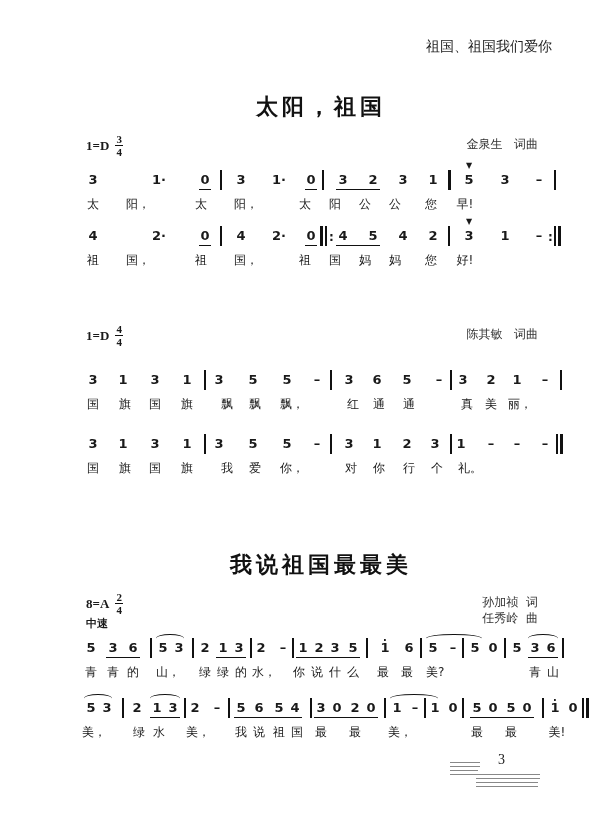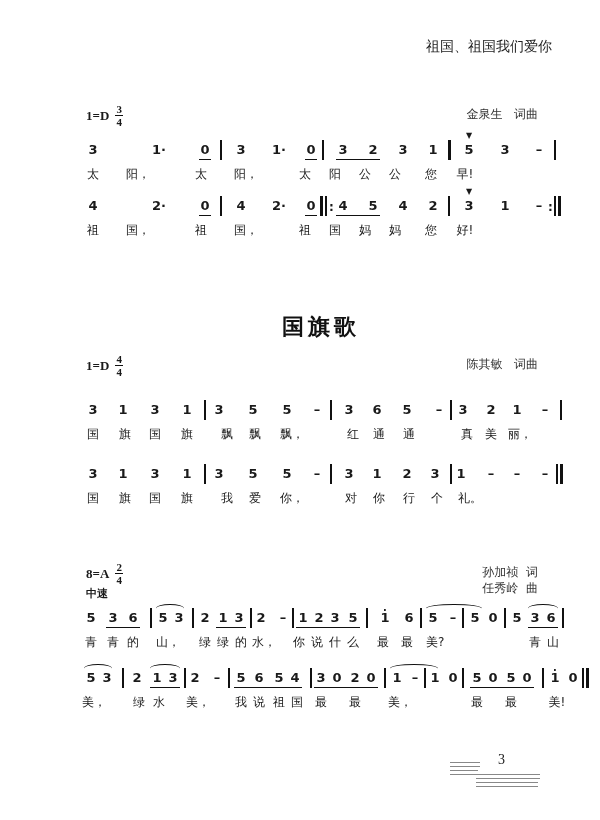--- a/index.html
+++ b/index.html
@@ -44,20 +44,21 @@
   .footer { position: absolute; right: 60px; bottom: 30px; width: 90px; height: 40px; }
   .footer .page { position: absolute; left: 48px; top: 2px; font-family: "Liberation Serif", serif; font-size: 14px; }
   .fl { position: absolute; height: 1px; background: #888; }
 </style>
 </head>
 <body>
 
 <div class="header">祖国、祖国我们爱你</div>
 
 <div class="song" style="top:92px;">
+  <div class="song-title">太阳，祖国</div>
   <div class="meta-row">
     <div class="key">
       <span>1=D</span>
       <span class="timesig">
         <span>3</span>
         <span class="bar-line"></span>
         <span>4</span>
       </span>
     </div>
     <div class="credit">
@@ -131,21 +132,20 @@
     <span class="l" style="left:210px">祖</span>
     <span class="l" style="left:240px">国</span>
     <span class="l" style="left:270px">妈</span>
     <span class="l" style="left:300px">妈</span>
     <span class="l" style="left:336px">您</span>
     <span class="l" style="left:370px">好!</span>
   </div>
 </div>
 
 <div class="song" style="top:312px;">
-  <div class="song-title">国旗歌</div>
   <div class="meta-row">
     <div class="key">
       <span>1=D</span>
       <span class="timesig">
         <span>4</span>
         <span class="bar-line"></span>
         <span>4</span>
       </span>
     </div>
     <div class="credit">
@@ -223,20 +223,21 @@
     <span class="l" style="left:194px">你，</span>
     <span class="l" style="left:256px">对</span>
     <span class="l" style="left:284px">你</span>
     <span class="l" style="left:314px">行</span>
     <span class="l" style="left:342px">个</span>
     <span class="l" style="left:372px">礼。</span>
   </div>
 </div>
 
 <div class="song" style="top:550px;">
+  <div class="song-title">我说祖国最最美</div>
   <div class="meta-row" style="height:44px;">
     <div class="key">
       <span>8=A</span>
       <span class="timesig">
         <span>2</span>
         <span class="bar-line"></span>
         <span>4</span>
       </span>
     </div>
     <div class="tempo">中速</div>

